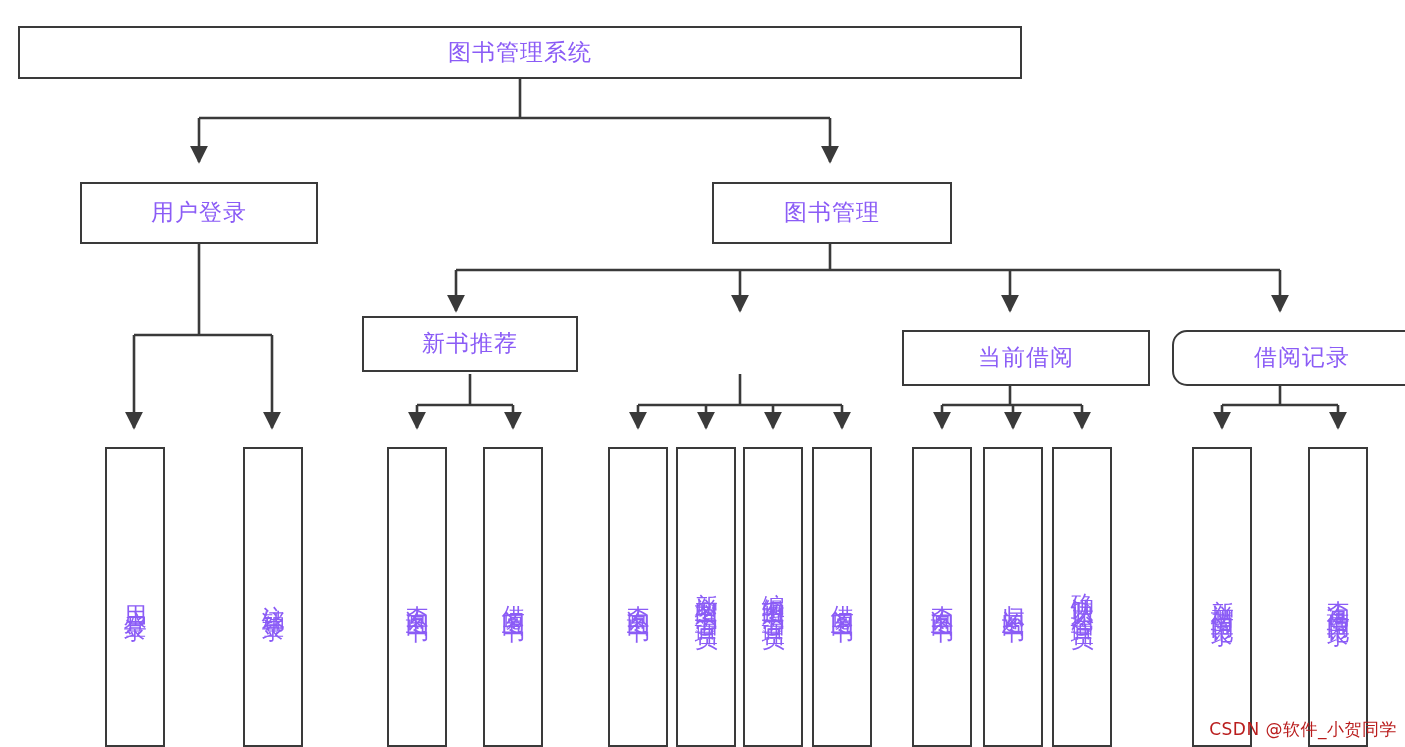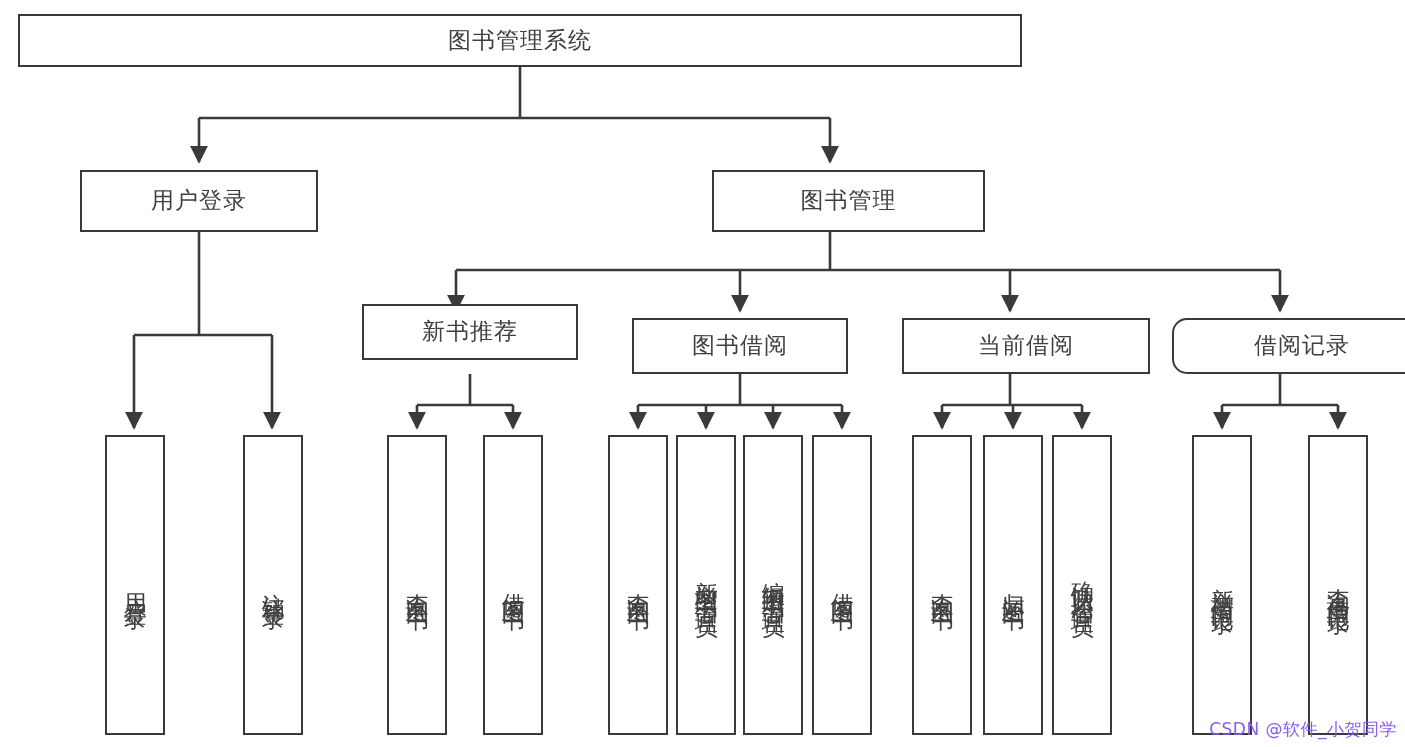--- a/index.html
+++ b/index.html
@@ -27,22 +27,23 @@
     height: 747px;
     pointer-events: none;
   }
   .node {
     position: absolute;
     background: #ffffff;
     border: 2.5px solid #3a3a3a;
     display: flex;
     align-items: center;
     justify-content: center;
-    color: #404040;
+    color: #8b5cf6;
     z-index: 2;
+    margin-top: 12px;
   }
   .node-h {
     font-size: 23px;
     letter-spacing: 1px;
     line-height: 1.1;
     white-space: nowrap;
   }
   .node-v {
     writing-mode: vertical-rl;
     text-orientation: upright;
@@ -58,21 +59,21 @@
     writing-mode: vertical-rl;
     text-orientation: upright;
     letter-spacing: 5px;
     display: block;
   }
   .watermark {
     position: absolute;
     right: 8px;
     bottom: 6px;
     font-size: 17px;
-    color: #8b5cf6;
+    color: #b91c1c;
     letter-spacing: 0.5px;
     white-space: nowrap;
     z-index: 5;
     font-family: "DejaVu Sans", "Liberation Sans", sans-serif;
   }
 </style>
 </head>
 <body>
 
 <div id="canvas">
@@ -130,30 +131,27 @@
     </g>
   </svg>
 
   <div class="node node-h" style="left:18px; top:14px; width:1004px; height:53px;">
     <span>图书管理系统</span>
   </div>
 
   <div class="node node-h" style="left:80px; top:170px; width:238px; height:62px;">
     <span>用户登录</span>
   </div>
-  <div class="node node-h" style="left:712px; top:170px; width:273px; height:62px;">
+  <div class="node node-h" style="left:712px; top:170px; width:240px; height:62px;">
     <span>图书管理</span>
   </div>
 
   <div class="node node-h" style="left:362px; top:304px; width:216px; height:56px;">
     <span>新书推荐</span>
   </div>
-  <div class="node node-h" style="left:632px; top:318px; width:216px; height:56px;">
-    <span>图书借阅</span>
-  </div>
   <div class="node node-h" style="left:902px; top:318px; width:248px; height:56px;">
     <span>当前借阅</span>
   </div>
   <div class="node node-h" style="left:1172px; top:318px; width:260px; height:56px;border-radius:15px;">
     <span>借阅记录</span>
   </div>
 
   <div class="node node-v" style="left:105px; top:435px; width:60px; height:300px;">
     <span class="vtext">用户登录</span>
   </div>

